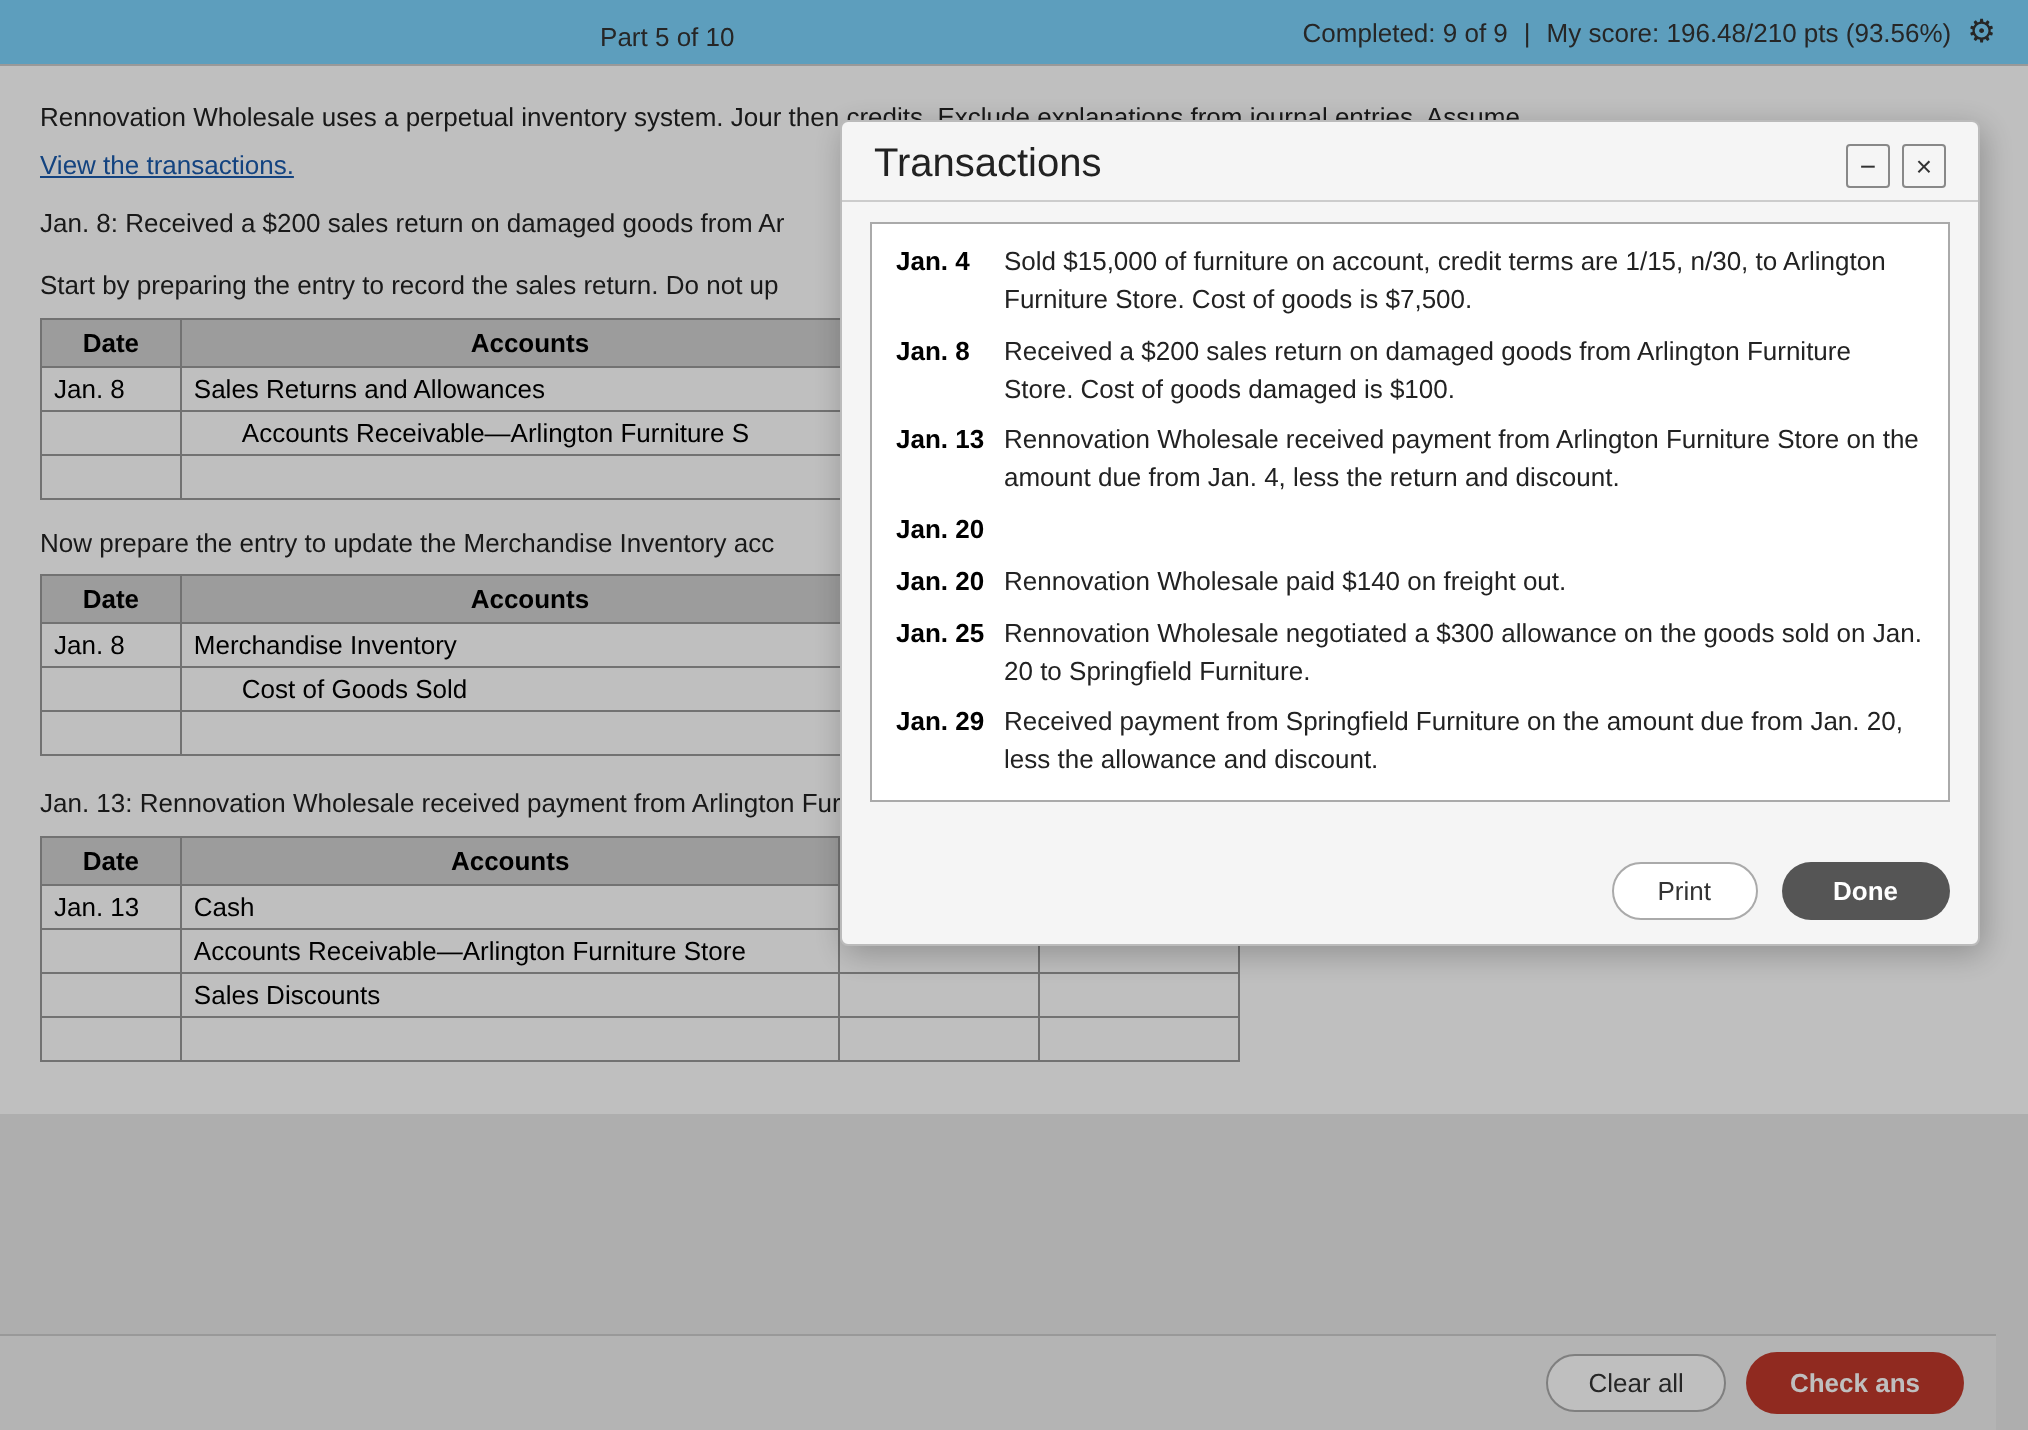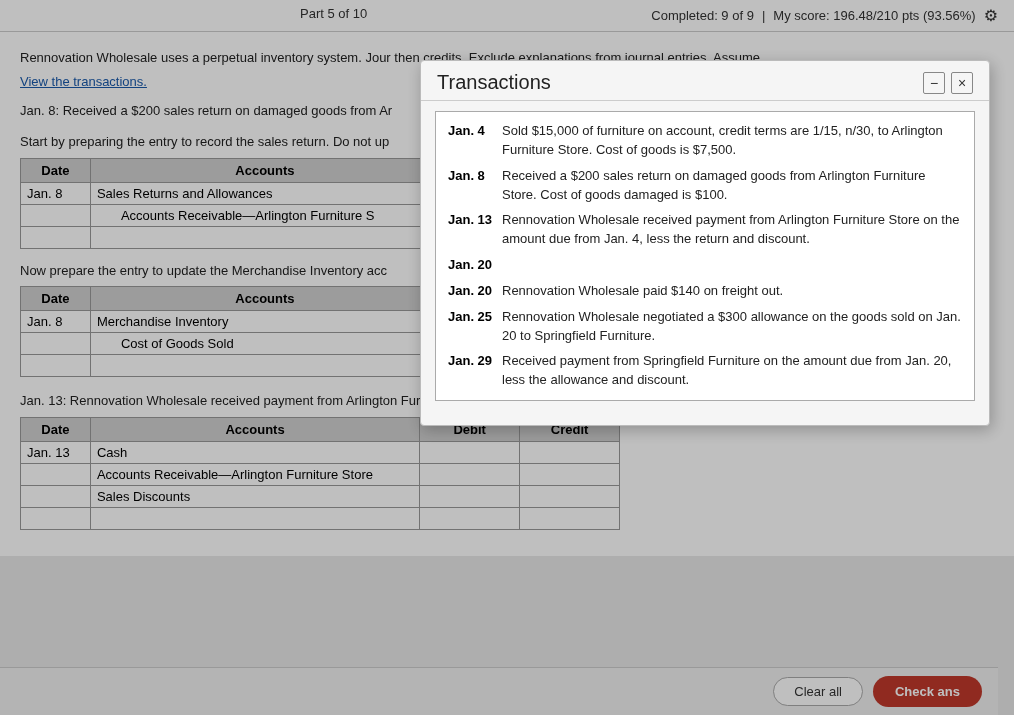--- a/index.html
+++ b/index.html
@@ -8,25 +8,25 @@
       font-size: 13px;
       background: #e8e8e8;
       width: 1014px;
       min-height: 715px;
       position: relative;
       overflow: hidden;
     }
 
     
     .top-bar {
-      background: #ffffff;
+      background: #7dd3fc;
       border-bottom: 1px solid #ccc;
       padding: 6px 16px;
       display: flex;
-      align-items: flex-start;
+      align-items: flex-end;
       justify-content: space-between;
     }
     .top-bar-center {
       font-size: 13px;
       color: #333;
       font-weight: 500;
     }
     .top-bar-right {
       font-size: 13px;
       color: #333;
@@ -425,18 +425,22 @@
         <span class="t-text">Rennovation Wholesale negotiated a $300 allowance on the goods sold on Jan. 20 to Springfield Furniture.</span>
       </div>
       <div class="transaction-item">
         <span class="t-date">Jan. 29</span>
         <span class="t-text">Received payment from Springfield Furniture on the amount due from Jan. 20, less the allowance and discount.</span>
       </div>
 
     </div>
   </div>
 
+  <div class="modal-footer">
+    <button class="modal-btn-print">Print</button>
+    <button class="modal-btn-done">Done</button>
+  </div>
 </div>
 
 <div class="bottom-bar">
   <button class="btn-clear">Clear all</button>
   <button class="btn-check">Check ans</button>
 </div>
 
 </body></html>

